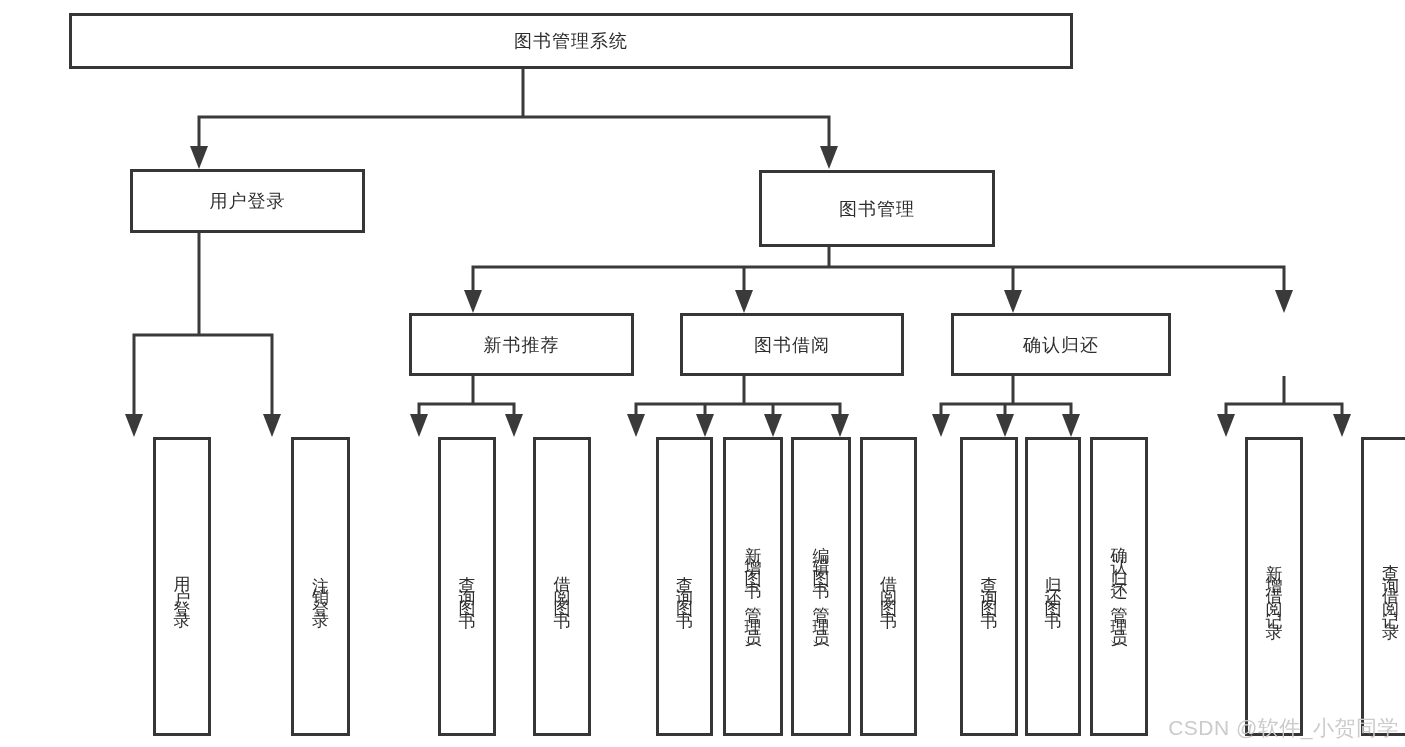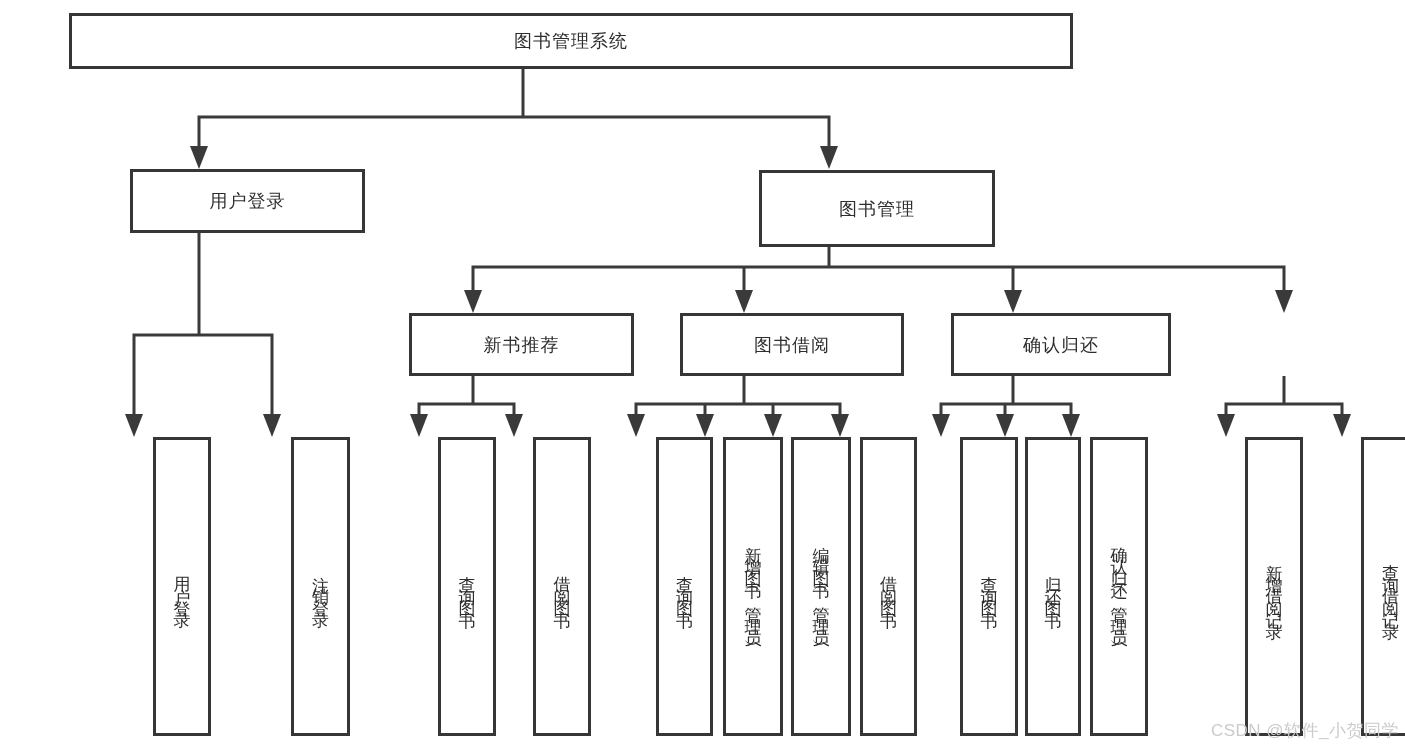--- a/index.html
+++ b/index.html
@@ -33,21 +33,21 @@
     letter-spacing:12px;
     font-size:17px;
     line-height:1;
   }
   .watermark{
     position:absolute;
     right:6px;
     bottom:5px;
     z-index:10;
     color:#cbcbcb;
-    font-size:17px;
+    font-size:21px;
     letter-spacing:0.5px;
     white-space:nowrap;
   }
 </style>
 </head>
 <body>
 
 <div id="canvas">
 
   <svg class="connectors" width="1405" height="747" viewBox="0 0 1405 747" fill="none" stroke="#3a3a3a" stroke-width="3">

